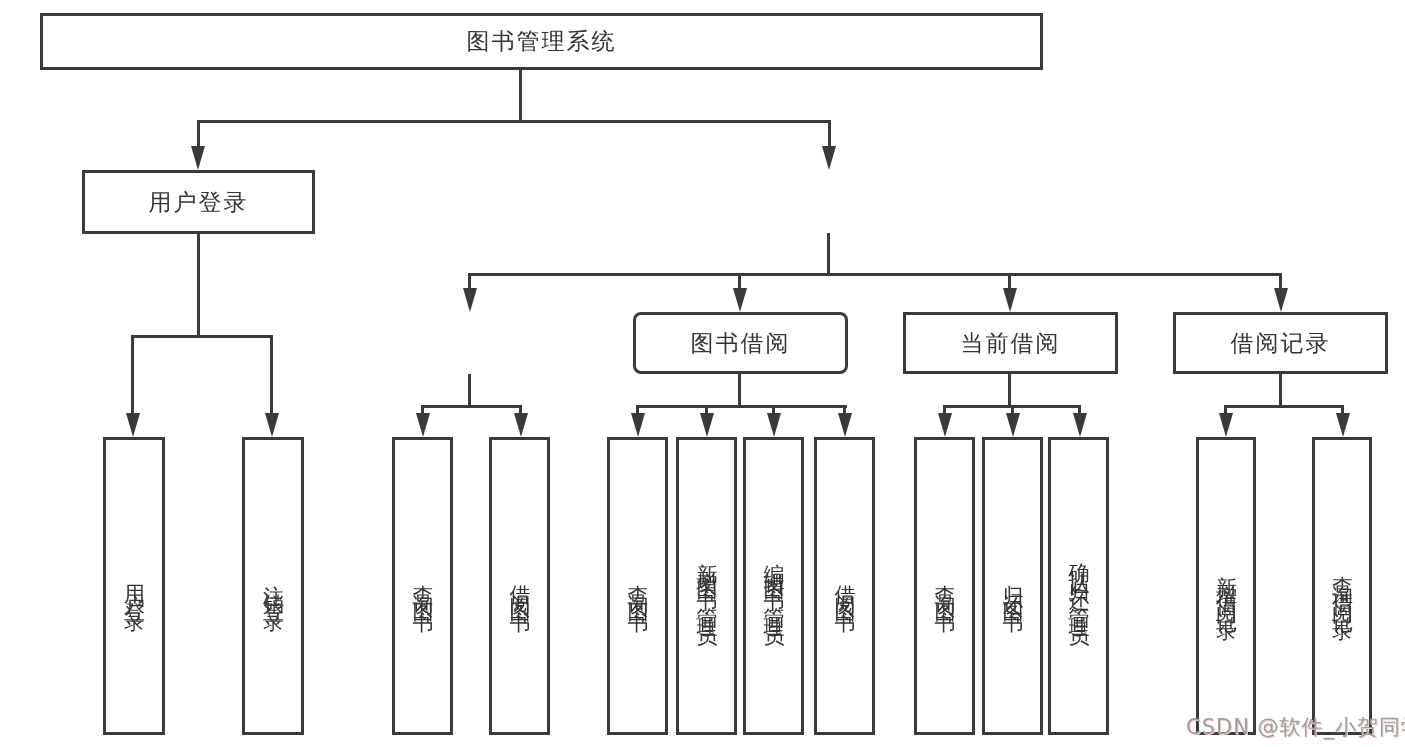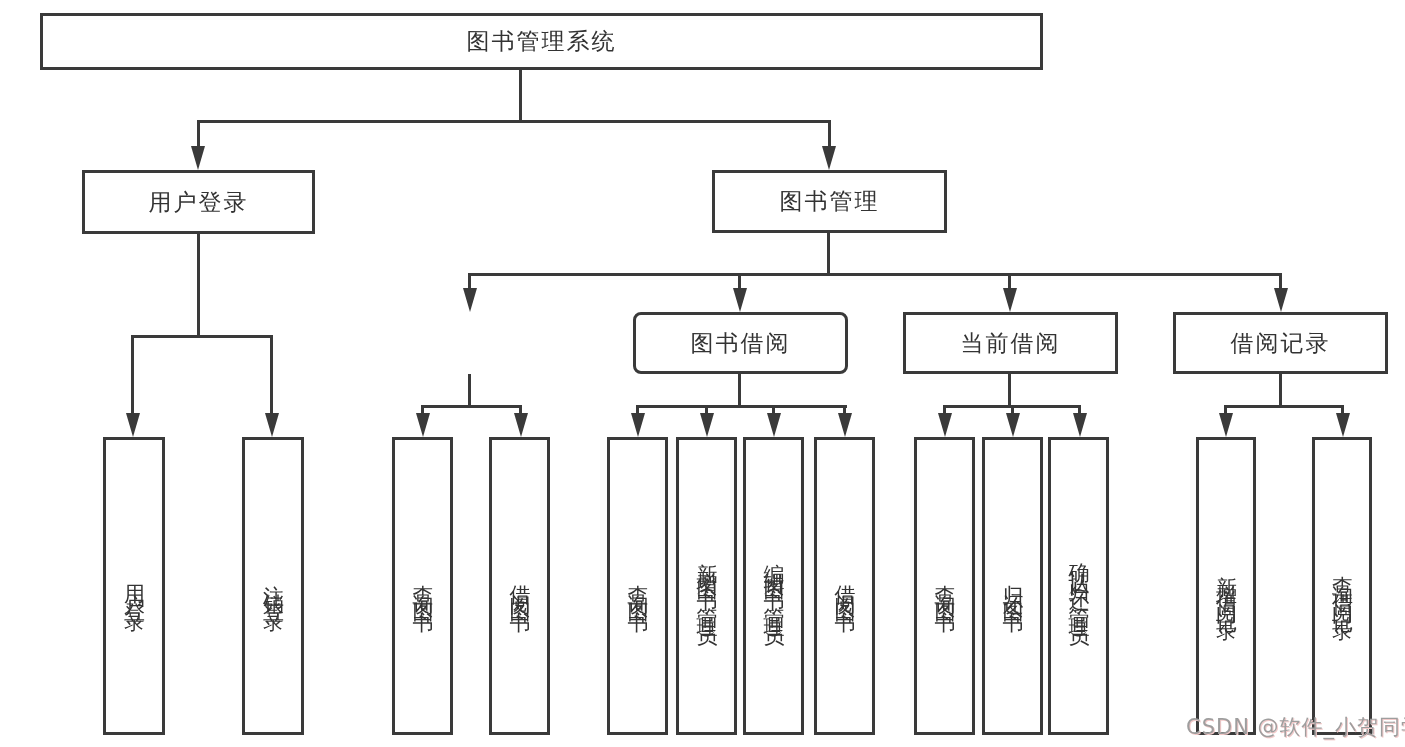--- a/index.html
+++ b/index.html
@@ -68,23 +68,20 @@
 
   <div class="vline" style="left:519px;top:70px;height:50px;"></div>
   <div class="hline" style="left:197px;top:120px;width:634px;"></div>
   <div class="vline" style="left:197px;top:120px;height:28px;"></div>
   <div class="arrow" style="left:191px;top:146px;"></div>
   <div class="vline" style="left:828px;top:120px;height:28px;"></div>
   <div class="arrow" style="left:822px;top:146px;"></div>
 
   <div class="node" style="left:82px;top:170px;width:233px;height:64px;">
     <span>用户登录</span>
-  </div>
-  <div class="node" style="left:712px;top:170px;width:235px;height:63px;">
-    <span>图书管理</span>
   </div>
 
   <div class="vline" style="left:197px;top:234px;height:101px;"></div>
   <div class="hline" style="left:131px;top:335px;width:142px;"></div>
   <div class="vline" style="left:131px;top:335px;height:80px;"></div>
   <div class="arrow" style="left:126px;top:413px;"></div>
   <div class="vline" style="left:270px;top:335px;height:80px;"></div>
   <div class="arrow" style="left:265px;top:413px;"></div>
 
   <div class="vline" style="left:827px;top:233px;height:40px;"></div>

